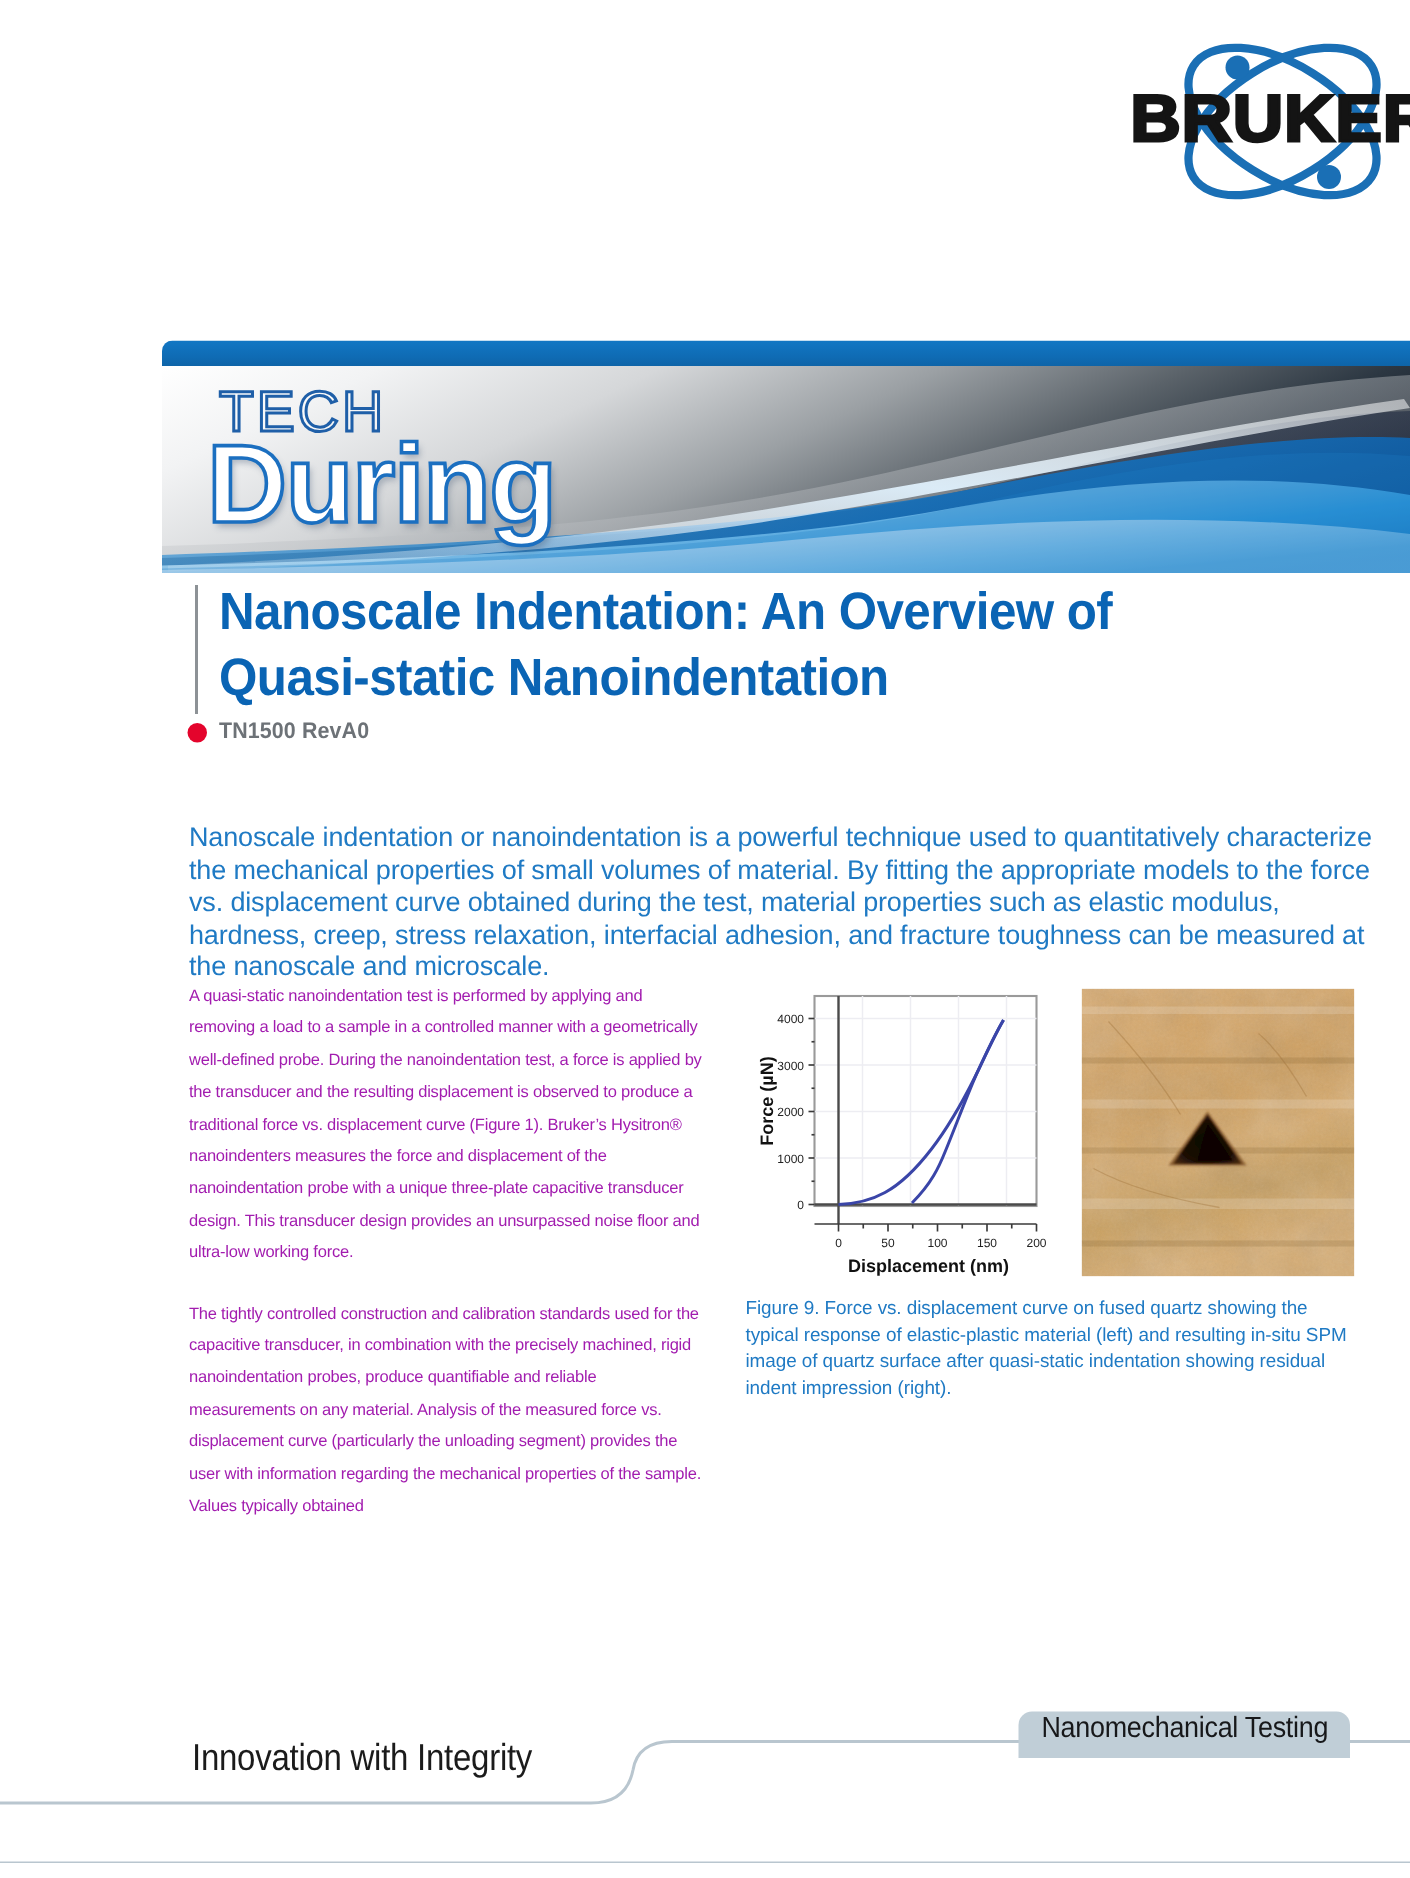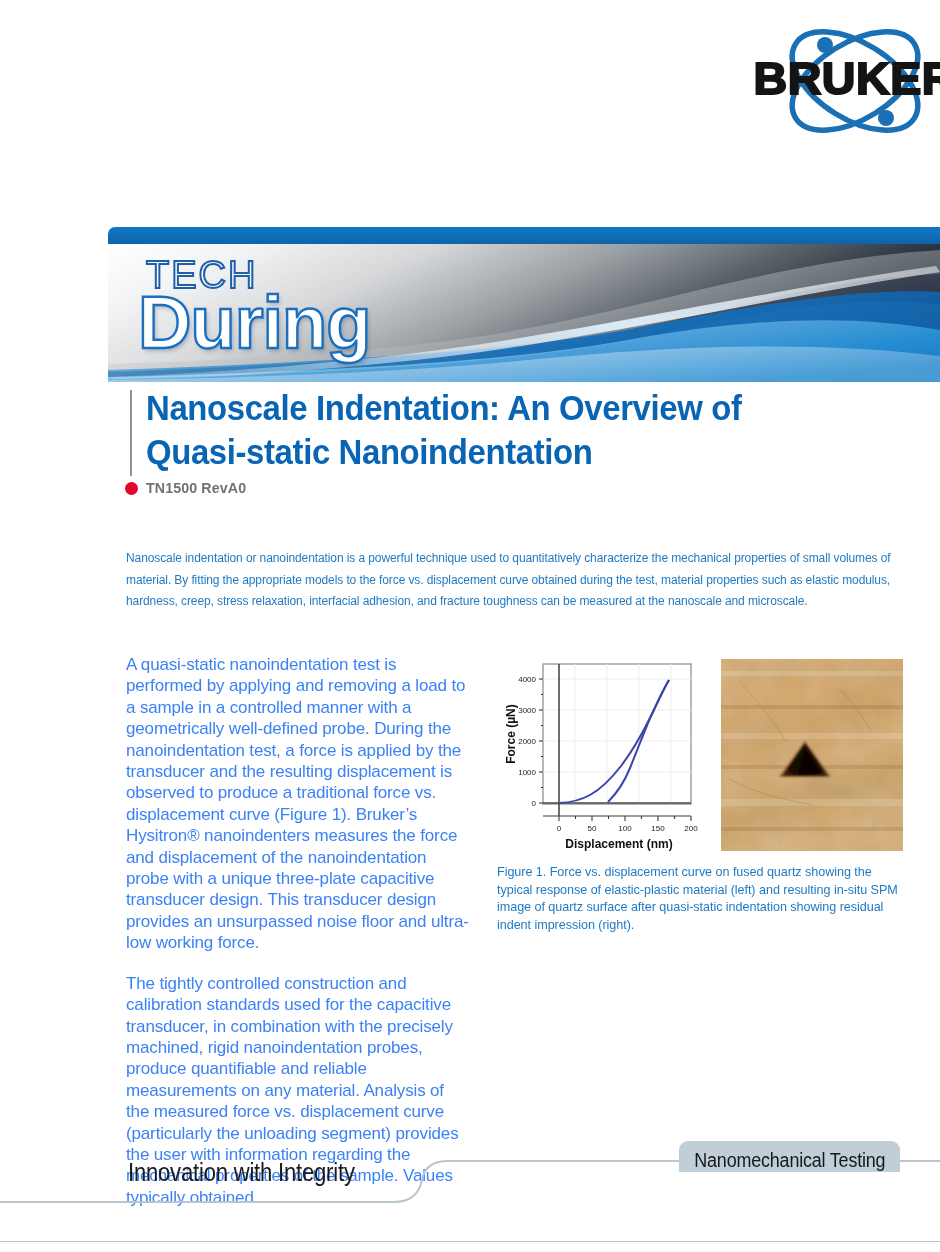--- a/index.html
+++ b/index.html
@@ -102,34 +102,34 @@
     letter-spacing: 0.1px;
     transform: scaleX(0.95);
     transform-origin: left top;
   }
 
   
   #lead {
     position: absolute;
     left: 126px; top: 548px;
     width: 796px;
-    font-size: 12px;
+    font-size: 18px;
     line-height: 21.5px;
     color: #1f7ac4;
     letter-spacing: -0.1px;
   }
 
   
   #body-col {
     position: absolute;
     left: 126px; top: 654px;
     width: 344px;
-    font-size: 17px;
+    font-size: 11px;
     line-height: 21.4px;
-    color: #3b82f6;
+    color: #a21caf;
     letter-spacing: -0.15px;
   }
   #body-col p { margin: 0 0 19px 0; }
 
   
   #figure { position: absolute; left: 497px; top: 656px; width: 410px; }
 
   #chart-box {
     position: absolute; left: 0; top: 0;
     width: 205px; height: 200px;
@@ -170,21 +170,21 @@
     width: 940px; height: 66px;
   }
   #footer-tab {
     position: absolute;
     left: 679px; top: 1141px;
     width: 221px; height: 31px;
     background: #c0ced7;
     border-top-left-radius: 9px;
     border-top-right-radius: 9px;
     display: flex;
-    align-items: flex-end;
+    align-items: flex-start;
     justify-content: center;
   }
   #footer-tab-label {
     font-size: 19.5px;
     color: #17181a;
     letter-spacing: -0.2px;
     transform: scaleX(0.92);
   }
   #footer-baseline {
     position: absolute;
@@ -414,21 +414,21 @@
       </g>
 
       <g filter="url(#soft)">
         <path d="M84,82 L110,118 L58,118 Z" fill="#6b3d13" opacity="0.65"></path>
         <path d="M84,84 L107,117 L61,117 Z" fill="url(#indentGrad)"></path>
         <path d="M84,90 L101,115 L77,115 Z" fill="#090502"></path>
       </g>
     </svg>
   </div>
 
-  <div id="caption">Figure 1. Force vs. displacement curve on fused quartz showing the typical response of elastic-plastic material (left) and resulting in-situ SPM image of quartz surface after quasi-static indentation showing residual indent impression (right).</div>
+  <div id="caption">Figure 9. Force vs. displacement curve on fused quartz showing the typical response of elastic-plastic material (left) and resulting in-situ SPM image of quartz surface after quasi-static indentation showing residual indent impression (right).</div>
 </div>
 
 <svg id="footer-curve" viewBox="0 0 940 66" xmlns="http://www.w3.org/2000/svg">
   <path d="M0,62 L394,62 C414,62 420,50 422,40 C424,28 432,21 448,21 L940,21" fill="none" stroke="#b9c6cf" stroke-width="2"></path>
 </svg>
 <div id="footer-tag">Innovation with Integrity</div>
 <div id="footer-tab">
   <span id="footer-tab-label">Nanomechanical Testing</span>
 </div>
 <div id="footer-baseline"></div>

